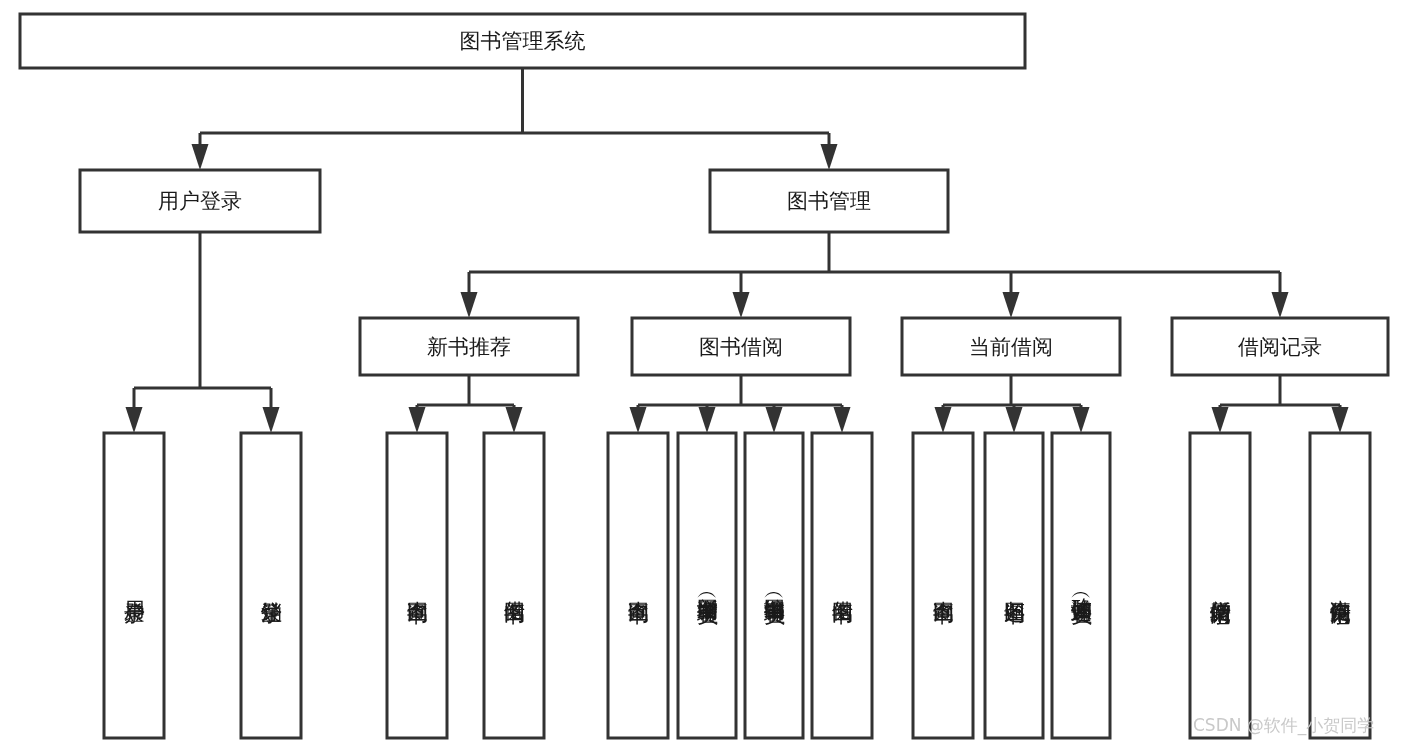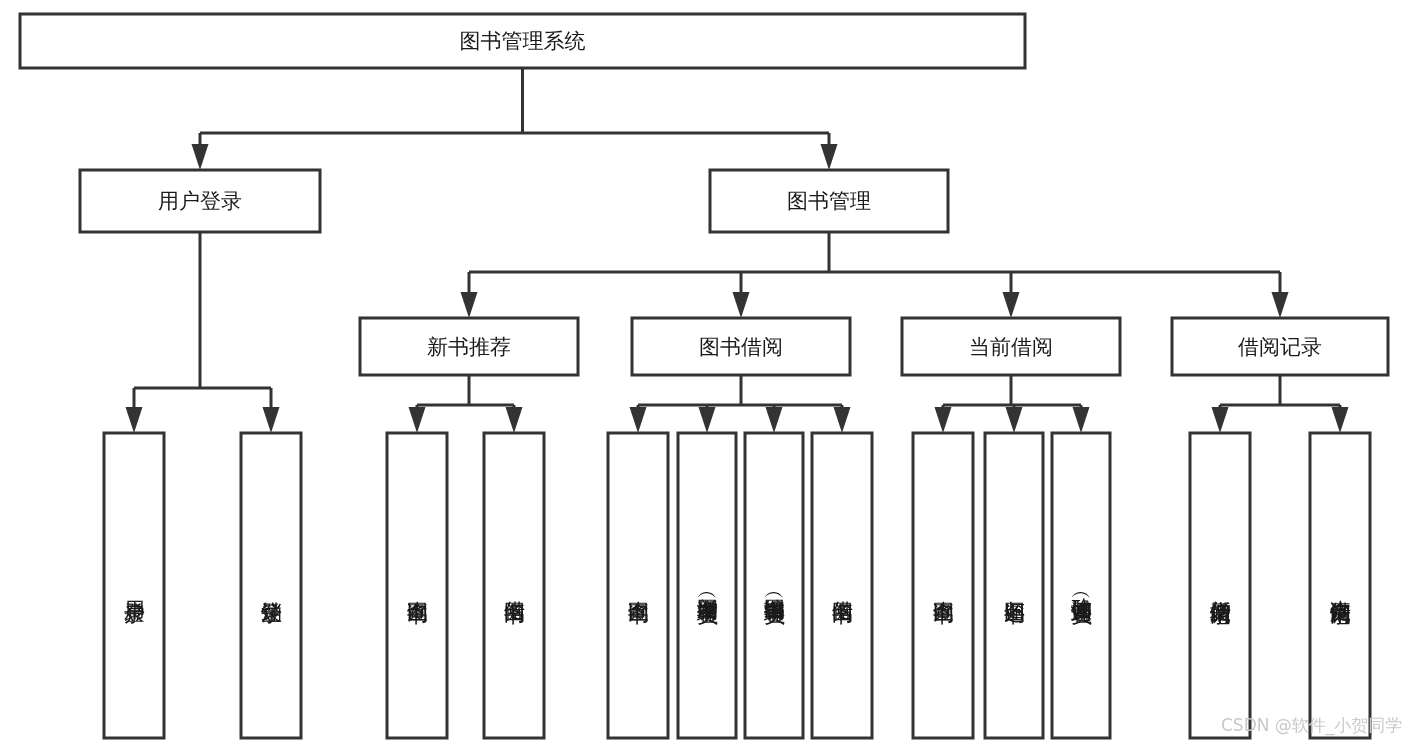--- a/index.html
+++ b/index.html
@@ -66,21 +66,20 @@
     user-select: none;
     white-space: nowrap;
   }
   .watermark {
     position: absolute;
     font-family: "DejaVu Sans", "Liberation Sans", sans-serif;
     font-size: 17px;
     color: #c9c9c9;
     white-space: nowrap;
     user-select: none;
-    padding-left: 28px;
   }
 </style>
 </head>
 <body>
 
 <div id="diagram-root">
 
   <svg id="flow-svg" viewBox="0 0 1405 747" xmlns="http://www.w3.org/2000/svg">
     <g id="connectors-layer">
         <g>

